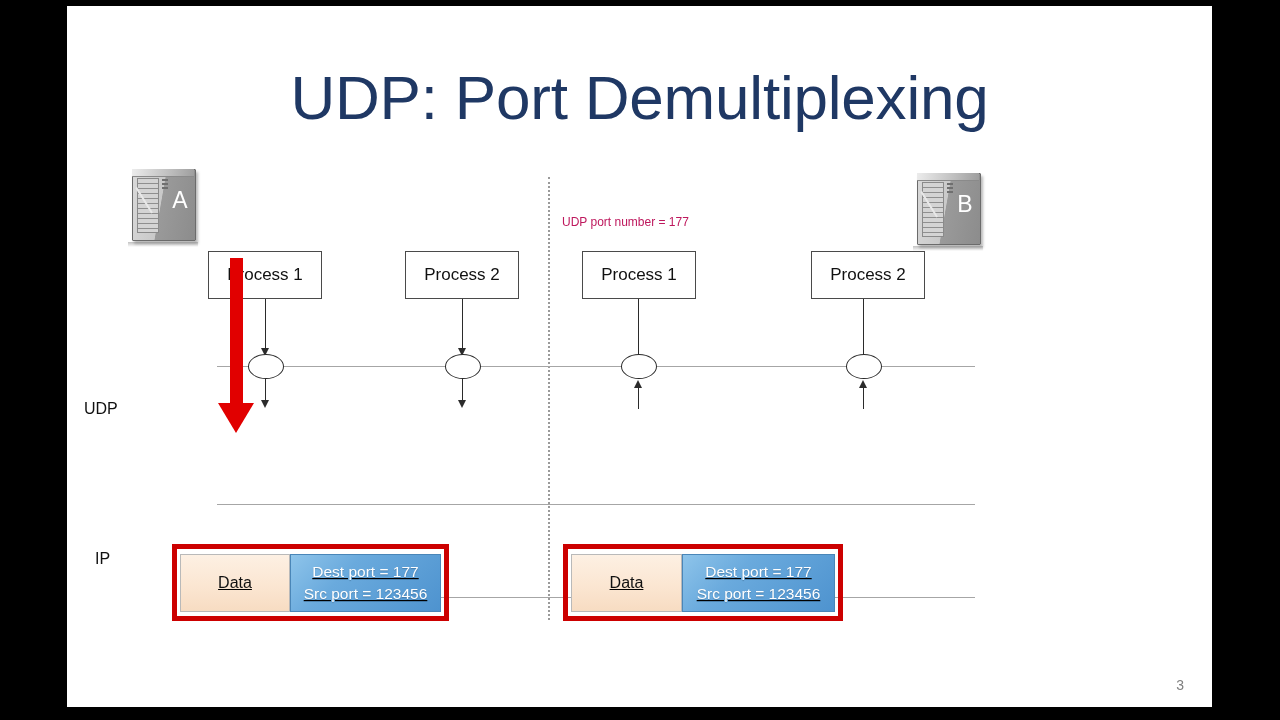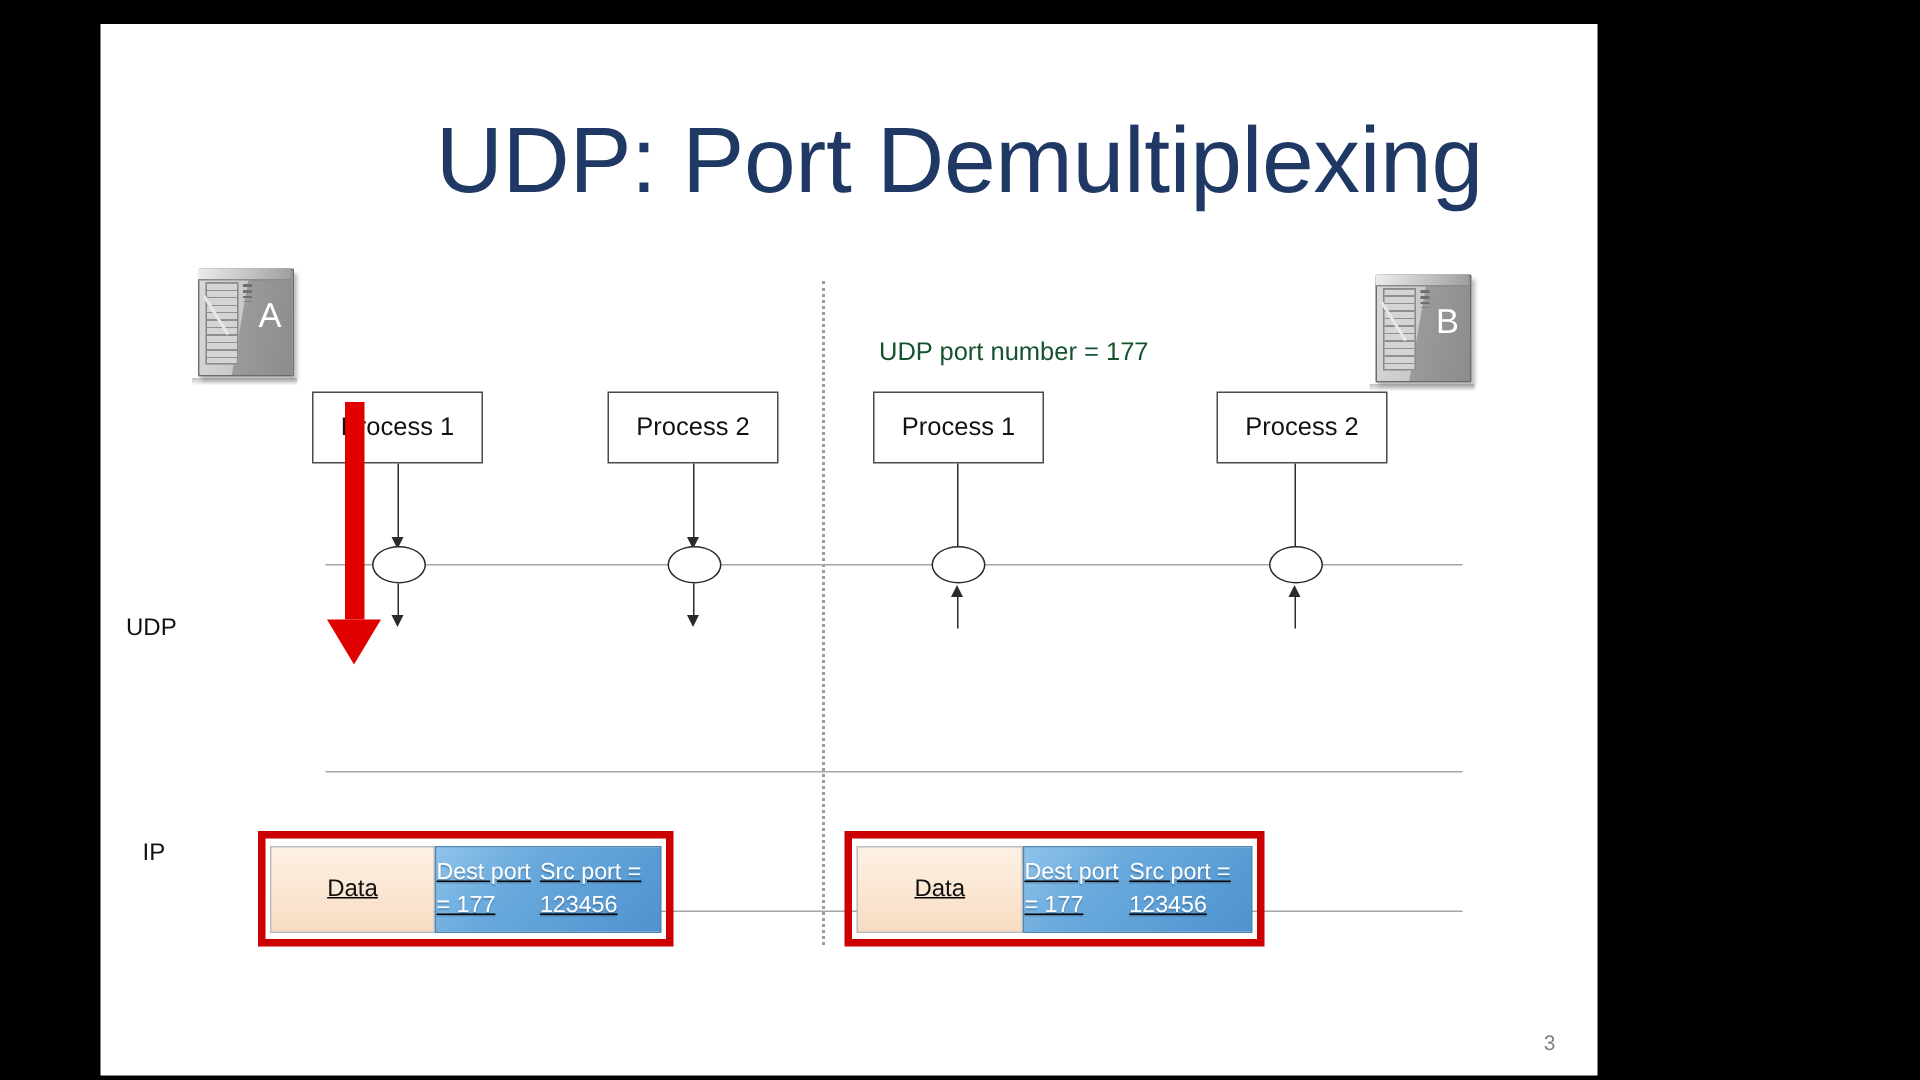--- a/index.html
+++ b/index.html
@@ -18,22 +18,22 @@
     position: relative;
     width: 1280px;
     height: 720px;
     background: #000000;
   }
 
   
   #slide {
     position: absolute;
     left: 67px;
-    top: 16px;
-    width: 998px;
+    top: 6px;
+    width: 1145px;
     height: 701px;
     background: #ffffff;
     overflow: hidden;
   }
 
   
   #slide-title {
     position: absolute;
     left: 0px;
     top: 58px;
@@ -132,24 +132,23 @@
   
   #divider {
     position: absolute;
     border-left: 2px dotted #9a9a9a;
     height: 443px;
   }
 
   
   #port-label {
     position: absolute;
-    font-size: 17px;
-    color: #14532d;
+    font-size: 12px;
+    color: #be185d;
     white-space: nowrap;
-    margin-left: 24px;
   }
 
   
   .proc-box {
     position: absolute;
     width: 114px;
     height: 48px;
     border: 1.4px solid #4a4a4a;
     background: #ffffff;
     box-sizing: border-box;
@@ -243,21 +242,21 @@
     align-items: center;
     justify-content: center;
     font-size: 16px;
     color: #111111;
   }
   .packet-ports {
     background: linear-gradient(135deg, #8ec4ea 0%, #6aaadd 35%, #4e93cf 100%);
     border: 1px solid #4a86b8;
     box-sizing: border-box;
     display: flex;
-    flex-direction: row;
+    flex-direction: column;
     align-items: center;
     justify-content: center;
     color: #ffffff;
     font-size: 15.5px;
     line-height: 1.45;
     text-shadow: 0 1px 1px rgba(30,60,90,0.35);
   }
 
   
   #page-number {

